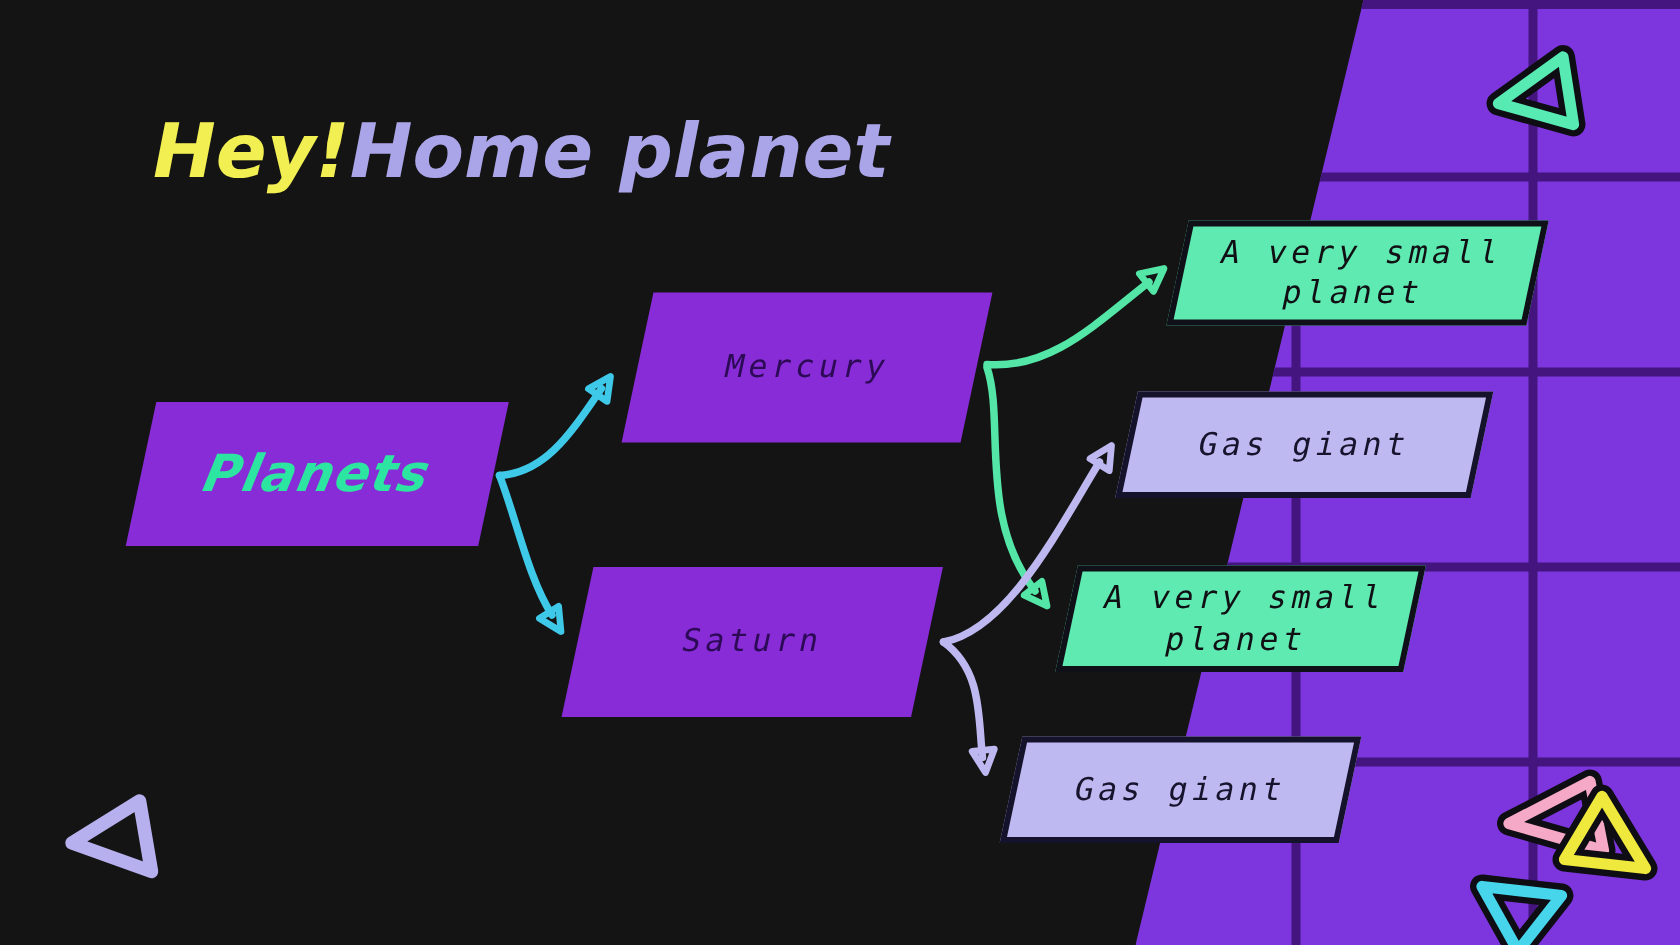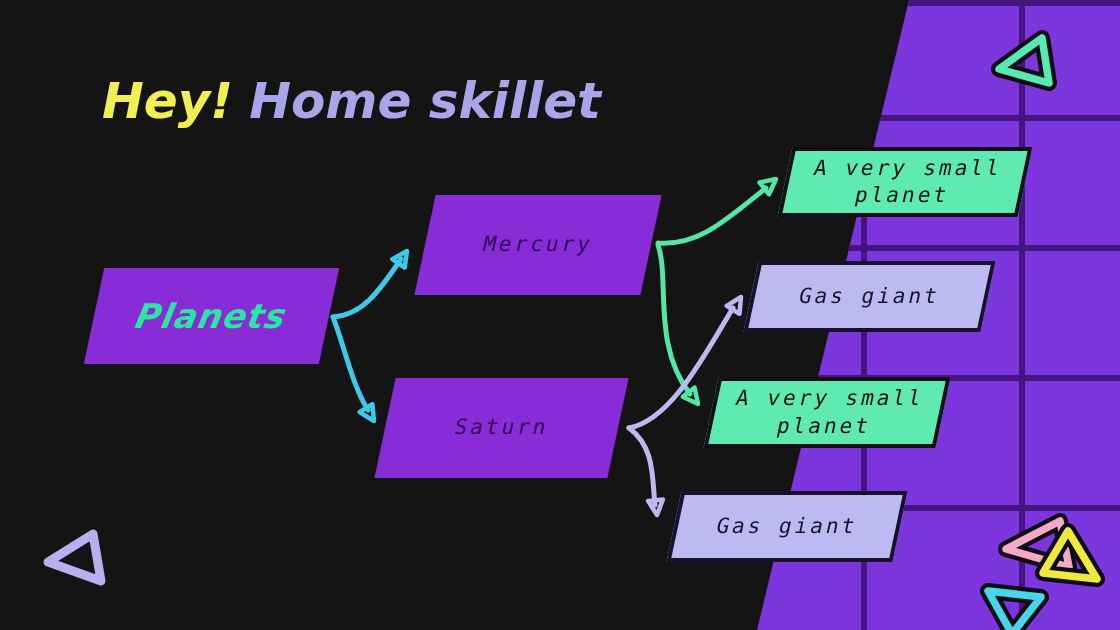--- a/index.html
+++ b/index.html
@@ -47,21 +47,21 @@
   #node-gas1{left:751px;top:261px;width:237px;height:71px;}
   #node-small2{left:711px;top:377px;width:232px;height:71px;}
   #node-gas2{left:674px;top:491px;width:226px;height:71px;}
 
   
   .title{
     position:absolute;left:102px;top:72px;
     font-family:"DejaVu Sans","Liberation Sans",sans-serif;
     font-weight:bold;font-style:italic;font-size:50px;white-space:nowrap;
   }
-  .title .accent{color:#f2ef52;margin-right:16px;}
+  .title .accent{color:#f2ef52;margin-right:0;}
   .title .rest{color:#aaa5e9;}
 </style>
 </head>
 <body>
 
 <div class="stage">
 
   <div class="panel">
     <div class="gl h" style="top:0px"></div>
     <div class="gl h" style="top:115px"></div>
@@ -141,16 +141,16 @@
     <span>Gas giant</span>
   </div>
   <div id="node-small2" class="node mint">
     <span>A very small planet</span>
   </div>
   <div id="node-gas2" class="node lav">
     <span>Gas giant</span>
   </div>
 
   <div class="title">
-    <span class="accent">Hey!</span><span class="rest">Home skillet</span>
+    <span class="accent">Hey!</span><span class="rest">Home planet</span>
   </div>
 
 </div>
 
 </body></html>

